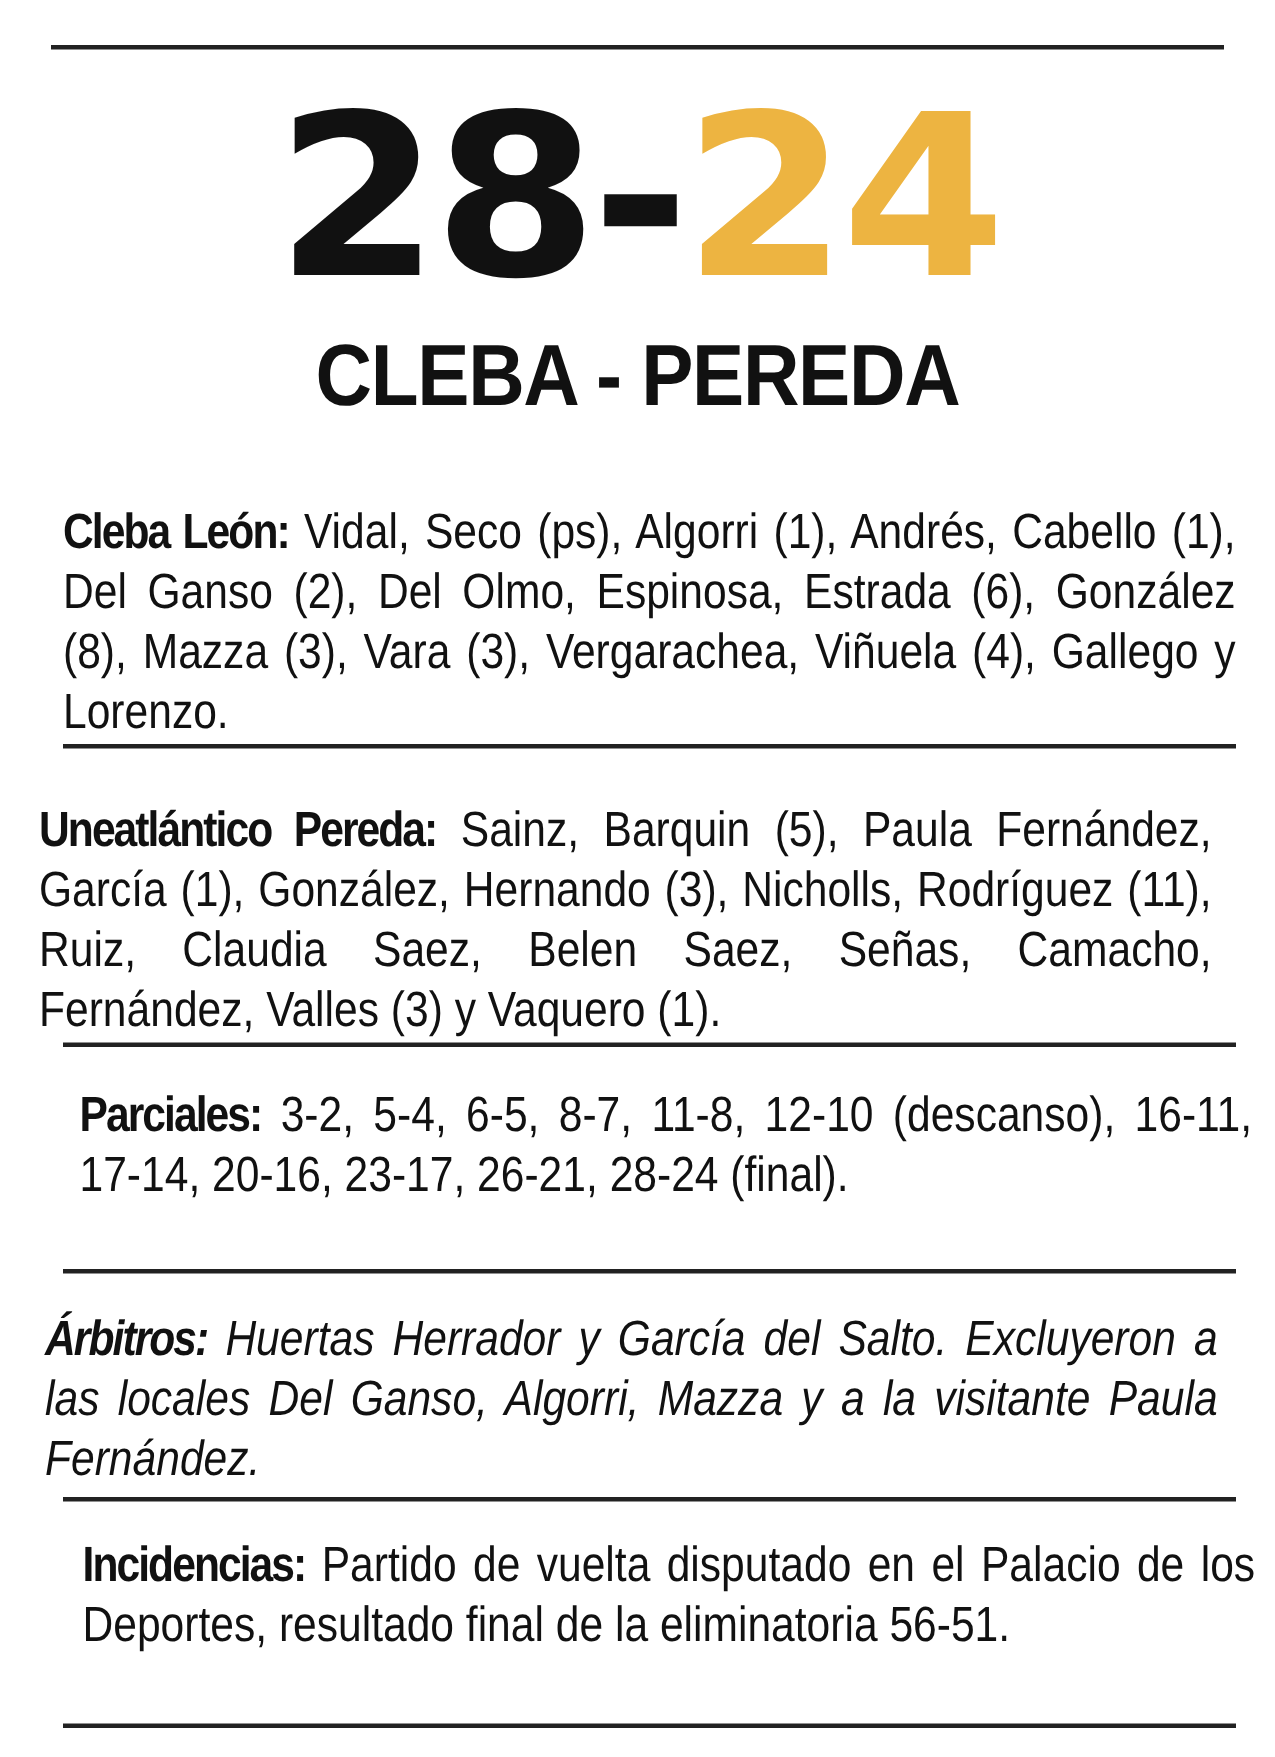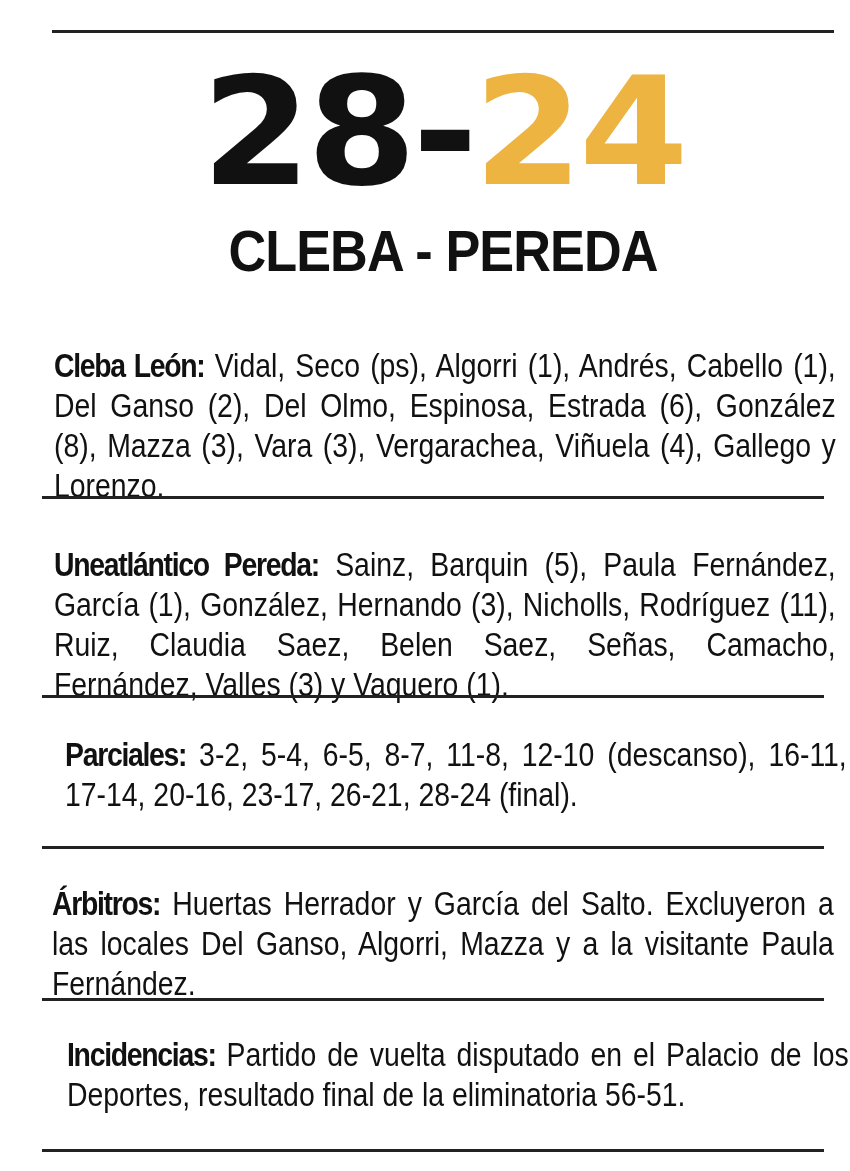--- a/index.html
+++ b/index.html
@@ -1,17 +1,17 @@
 <!DOCTYPE html>
 <html><head>
 <meta charset="utf-8">
 <style>
   html, body { margin: 0; padding: 0; background: #ffffff; }
   body { width: 850px; height: 1171px; position: relative; overflow: hidden; color: #111; }
-  .col { position: absolute; left: 52px; width: 782px; top: 0; }
+  .col { position: absolute; left: 34px; width: 782px; top: 0; }
   .rule { height: 3px; background: #222; width: 782px; }
   .rule.top { margin-top: 30px; }
   .score {
     text-align: center;
     font-family: "DejaVu Sans", sans-serif;
     font-weight: bold;
     font-size: 150px;
     line-height: 150px;
     letter-spacing: -4px;
     margin-top: 24px;
@@ -30,21 +30,21 @@
     transform: scaleX(0.9);
     margin-top: 2px;
     height: 70px;
   }
   .sec {
     font-family: "Liberation Sans", sans-serif;
     font-size: 33px;
     line-height: 40px;
     text-align: justify;
     padding: 0;
-    margin: 12px;
+    margin: 0;
   }
   .sec .lbl {
     font-weight: bold;
     letter-spacing: -1.5px;
   }
   .block { position: absolute; left: 0; width: 782px; }
   .divider { position: absolute; left: 0; width: 782px; height: 3px; background: #222; }
   .squeeze { display: block; transform-origin: left top; transform: scaleX(0.86); width: 909px; }
 </style>
 </head>
@@ -60,35 +60,35 @@
   <div class="teams">CLEBA - PEREDA</div>
 </div>
 
 <div class="block" style="left:42px; top:334px;">
   <p class="sec">
       <span class="squeeze"><span class="lbl">Cleba León:</span> <span>Vidal, Seco (ps), Algorri (1), Andrés, Cabello (1), Del Ganso (2), Del Olmo, Espinosa, Estrada (6), González (8), Mazza (3), Vara (3), Vergarachea, Viñuela (4), Gallego y Lorenzo.</span></span>
     </p>
 </div>
 <div class="divider" style="left:42px; top:496px;"></div>
 
-<div class="block" style="left:42px; top:533px;">
+<div class="block" style="left:26px; top:533px;">
   <p class="sec">
       <span class="squeeze"><span class="lbl">Uneatlántico Pereda:</span> <span>Sainz, Barquin (5), Paula Fernández, García (1), González, Hernando (3), Nicholls, Rodríguez (11), Ruiz, Claudia Saez, Belen Saez, Señas, Camacho, Fernández, Valles (3) y Vaquero (1).</span></span>
     </p>
 </div>
 <div class="divider" style="left:42px; top:695px;"></div>
 
 <div class="block" style="left:53px; top:723px;">
   <p class="sec">
       <span class="squeeze"><span class="lbl">Parciales:</span> <span>3-2, 5-4, 6-5, 8-7, 11-8, 12-10 (descanso), 16-11, 17-14, 20-16, 23-17, 26-21, 28-24 (final).</span></span>
     </p>
 </div>
 <div class="divider" style="left:42px; top:846px;"></div>
 
-<div class="block" style="left:40px; top:872px;">
+<div class="block" style="left:30px; top:872px;font-style:italic;">
   <p class="sec">
       <span class="squeeze"><span class="lbl">Árbitros:</span> <span>Huertas Herrador y García del Salto. Excluyeron a las locales Del Ganso, Algorri, Mazza y a la visitante Paula Fernández.</span></span>
     </p>
 </div>
 <div class="divider" style="left:42px; top:998px;"></div>
 
 <div class="block" style="left:55px; top:1023px;">
   <p class="sec">
       <span class="squeeze"><span class="lbl">Incidencias:</span> <span>Partido de vuelta disputado en el Palacio de los Deportes, resultado final de la eliminatoria 56-51.</span></span>
     </p>

